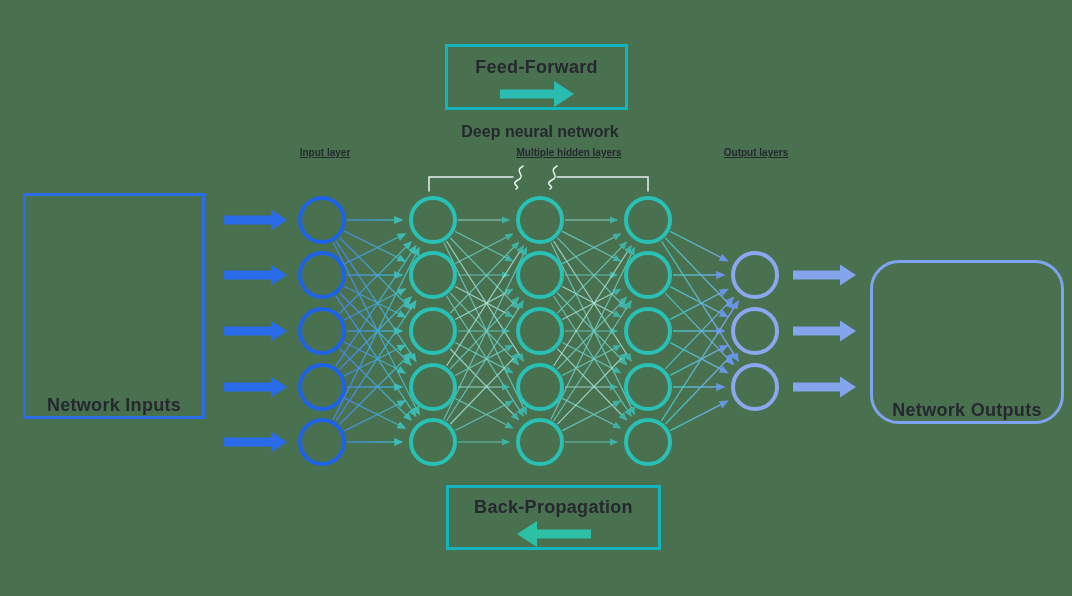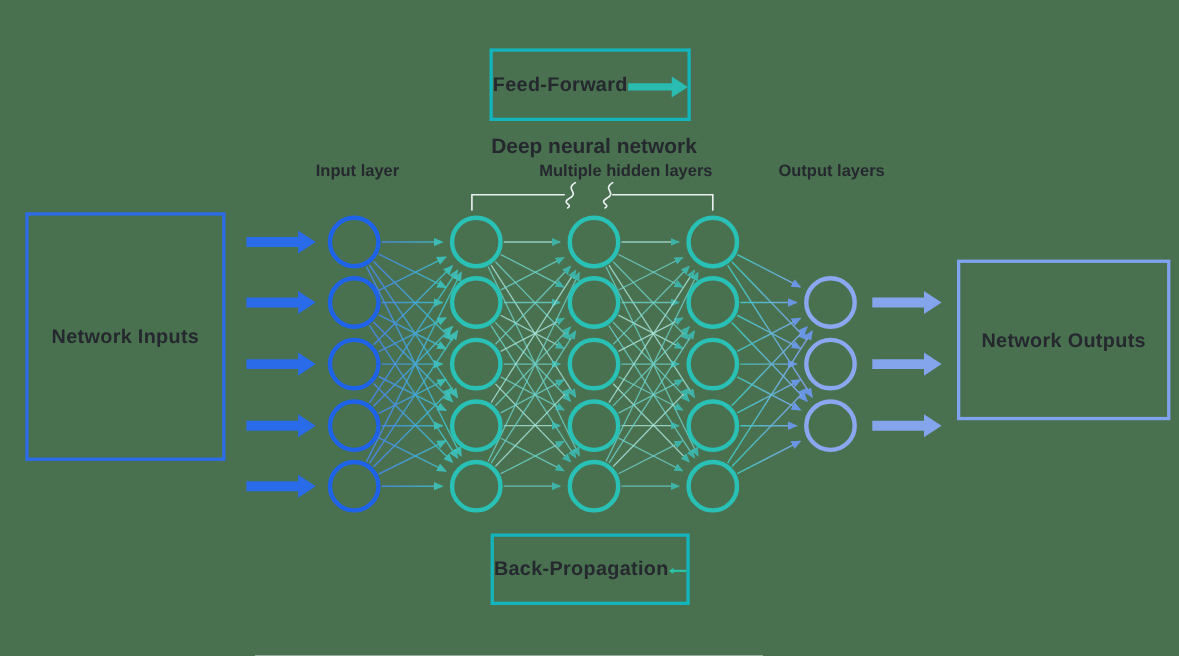--- a/index.html
+++ b/index.html
@@ -3,37 +3,37 @@
 <meta charset="utf-8">
 <style>
   html,body{margin:0;padding:0;}
   .canvas{
     position:relative;width:1072px;height:596px;overflow:hidden;
     background:var(--bg,#497150);
     font-family:"Liberation Sans",sans-serif;
   }
   .box{
     position:absolute;box-sizing:border-box;border:3px solid;
-    display:flex;align-items:center;justify-content:center;
+    display:flex;flex-direction:column;align-items:center;justify-content:flex-end;
   }
   .box-label{
     font-weight:700;font-size:18px;color:var(--text,#25282e);
     letter-spacing:.3px;white-space:nowrap;
   }
   .feed,.back{border-color:var(--teal,#14b4bc);}
   .inputs{border-color:var(--blue,#2d6ce9);}
   .outputs{border-color:var(--peri,#80a3ed);}
   .arrow-icon{margin-top:3px;display:block;}
   .net-title{
     position:absolute;left:540px;top:123px;transform:translateX(-50%);
-    font-size:19px;font-weight:700;color:var(--text,#25282e);white-space:nowrap;
+    font-size:16px;font-weight:700;color:var(--text,#25282e);white-space:nowrap;
   }
   .layer-label{
     position:absolute;transform:translateX(-50%);
-    font-size:15px;font-weight:600;color:var(--text,#25282e);white-space:nowrap;
+    font-size:10px;font-weight:600;color:var(--text,#25282e);white-space:nowrap;text-decoration:underline;
   }
   #net-svg{position:absolute;left:0;top:0;}
 </style>
 </head>
 <body>
 
 <div class="canvas">
 
   <svg id="net-svg" width="1072" height="596" viewBox="0 0 1072 596">
       <defs>
@@ -203,32 +203,32 @@
       </g>
     </svg>
 
   <div class="box feed" style="left:445px;top:44px;width:183px;height:66px;">
     <div class="box-label">Feed-Forward</div>
     <svg class="arrow-icon" width="74" height="26" viewBox="0 0 74 26">
       <path d="M0,8.5 L54,8.5 L54,0 L74,13 L54,26 L54,17.5 L0,17.5 Z" fill="#2abcb1"></path>
     </svg>
   </div>
 
-  <div class="box back" style="left:446px;top:485px;width:181px;height:65px;">
+  <div class="box back" style="left:446px;top:485px;width:215px;height:65px;">
     <div class="box-label">Back-Propagation</div>
     <svg class="arrow-icon" width="74" height="26" viewBox="0 0 74 26">
       <path d="M74,8.5 L20,8.5 L20,0 L0,13 L20,26 L20,17.5 L74,17.5 Z" fill="#2cc0a5"></path>
     </svg>
   </div>
 
   <div class="box inputs" style="left:23px;top:193px;width:182px;height:226px;">
     <div class="box-label">Network Inputs</div>
   </div>
 
-  <div class="box outputs" style="left:870px;top:236px;width:194px;height:146px;">
+  <div class="box outputs" style="left:870px;top:260px;width:194px;height:164px;border-radius:29px;">
     <div class="box-label">Network Outputs</div>
   </div>
 
   <div class="net-title">Deep neural network</div>
 
   <div class="layer-label" style="left: 325px; top: 147px;">Input layer</div>
   <div class="layer-label" style="left: 569px; top: 147px;">Multiple hidden layers</div>
   <div class="layer-label" style="left: 756px; top: 147px;">Output layers</div>
 
 </div>

